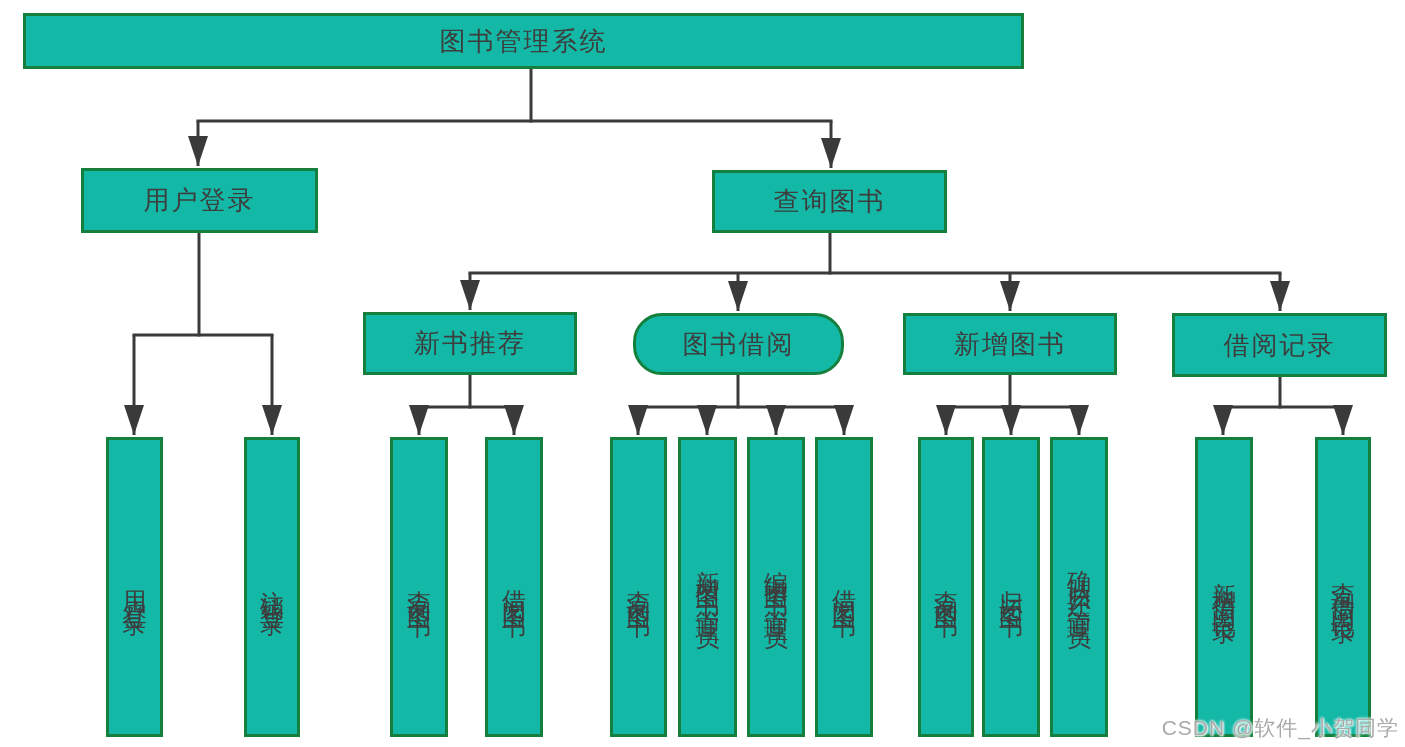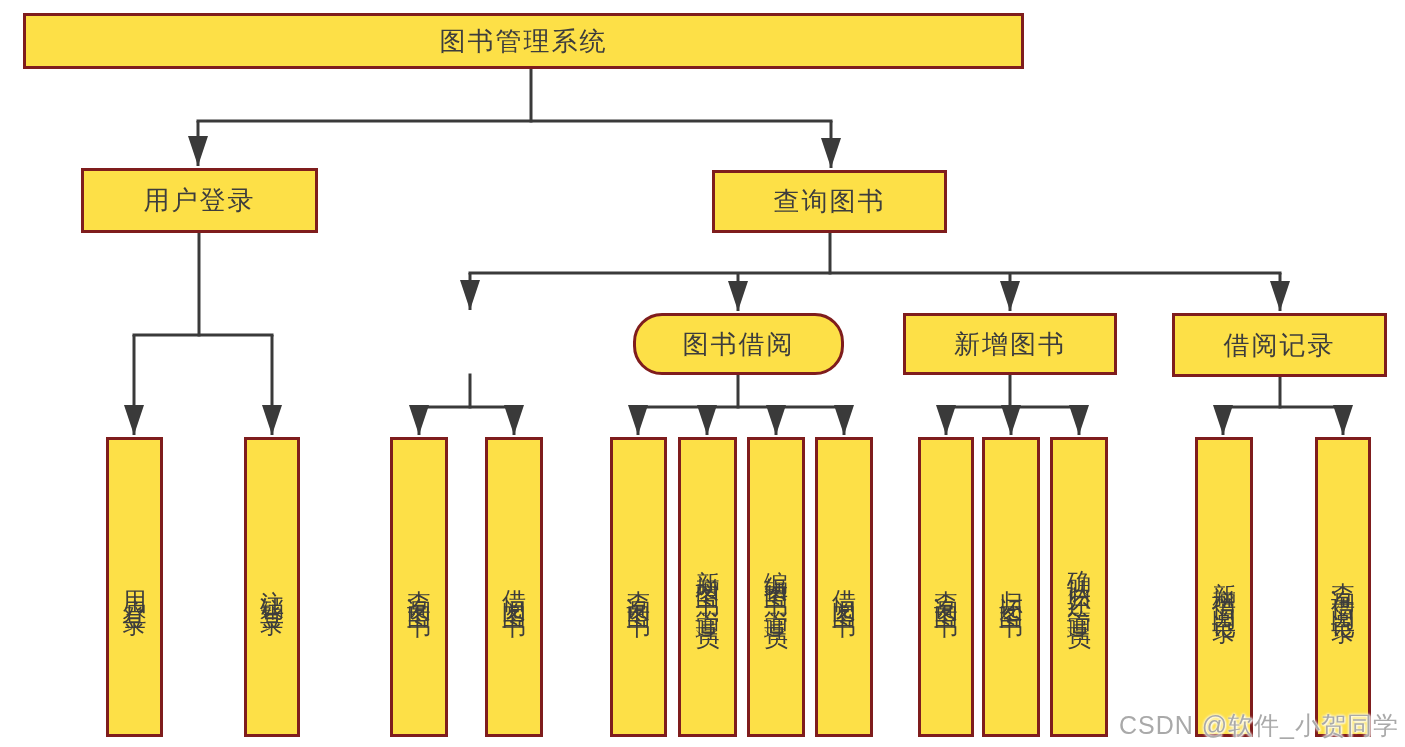--- a/index.html
+++ b/index.html
@@ -7,22 +7,22 @@
     position:relative;
     width:1405px;height:747px;
     background:#ffffff;
     font-family:"Liberation Sans", sans-serif;
     overflow:hidden;
   }
   #wires{position:absolute;left:0;top:0;z-index:1;}
   .node{
     position:absolute;
     box-sizing:border-box;
-    border:3px solid #7f1d1d;
-    background:#fde047;
+    border:3px solid #15803d;
+    background:#14b8a6;
     display:flex;
     align-items:center;
     justify-content:center;
     color:#3d3d3d;
     z-index:2;
   }
   .h-node{
     font-size:26px;
     letter-spacing:2px;
     white-space:nowrap;
@@ -56,21 +56,21 @@
   .t-cq  {left:918px;  width:56px;}
   .t-cr  {left:982px;  width:58px;}
   .t-cc  {left:1050px; width:58px;}
   .t-ra  {left:1195px; width:58px;}
   .t-rq  {left:1315px; width:56px;}
   #watermark{
     position:absolute;
     right:6px;
     bottom:5px;
     z-index:3;
-    font-size:25px;
+    font-size:21px;
     color:#a9a9a9;
     letter-spacing:1px;
     text-shadow:0 0 3px #ffffff,0 0 3px #ffffff,1px 1px 2px #ffffff;
     white-space:nowrap;
   }
 </style>
 </head>
 <body>
 
 <div id="stage">
@@ -130,20 +130,21 @@
         <path d="M1343 407 V435" marker-end="url(#arrow)" stroke-linecap="butt"></path>
       </g>
     </g>
   </svg>
 
   <div class="node h-node b-root">图书管理系统</div>
 
   <div class="node h-node b-user">用户登录</div>
   <div class="node h-node b-mgmt">查询图书</div>
 
+  <div class="node h-node b-new">新书推荐</div>
   <div class="node h-node b-borrow">图书借阅</div>
   <div class="node h-node b-cur">新增图书</div>
   <div class="node h-node b-rec">借阅记录</div>
 
   <div class="node tall t-ul">用户登录</div>
   <div class="node tall t-lo">注销登录</div>
 
   <div class="node tall t-nq">查询图书</div>
   <div class="node tall t-nb">借阅图书</div>
 

